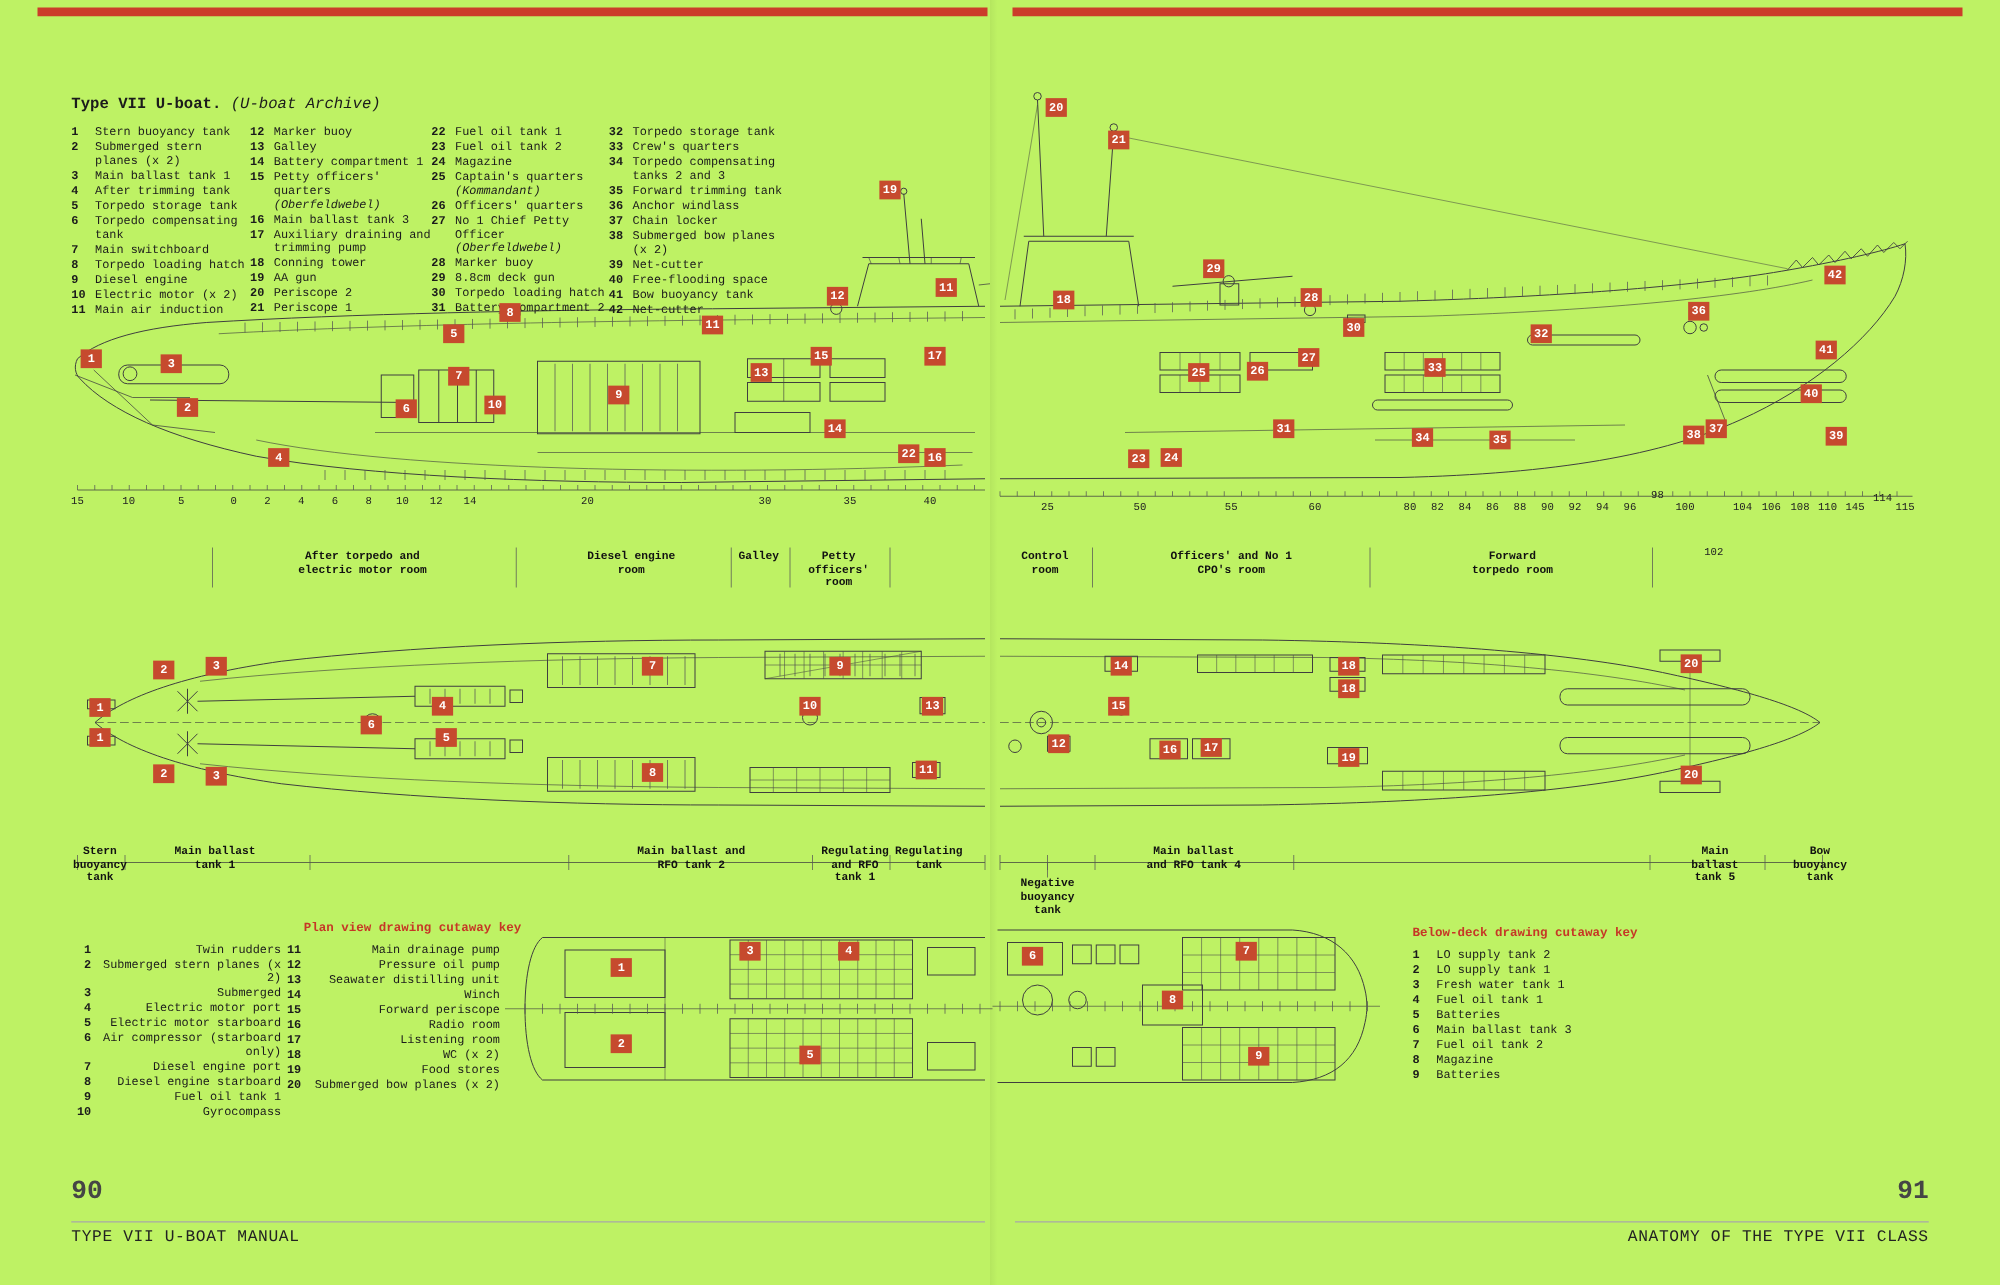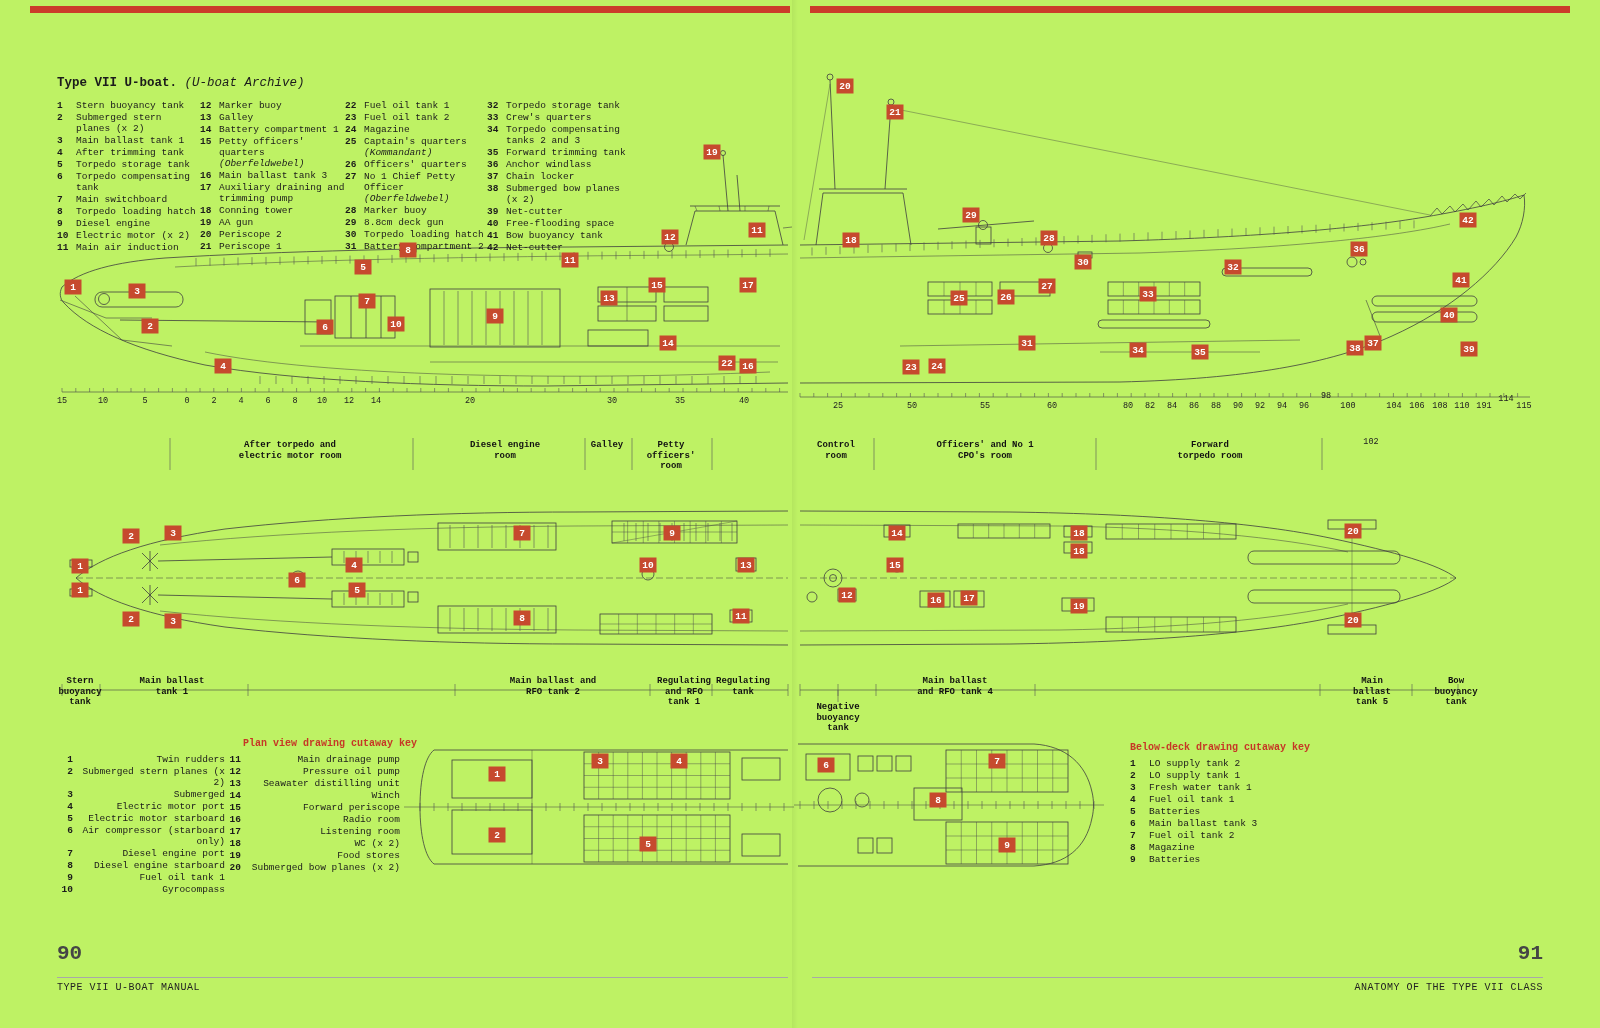--- a/index.html
+++ b/index.html
@@ -24,21 +24,21 @@
   .ki{display:flex;font-size:9.5px;line-height:11px;margin-bottom:1px;}
   .kn{flex:0 0 16px;font-weight:bold;}
   .kt{flex:1;padding-left:3px;}
   .kt em{font-style:italic;}
   .marker{position:absolute;min-width:17px;height:15px;padding:0 2px;box-sizing:border-box;background:#c64a2e;color:#fff;
           font-size:9.5px;font-weight:bold;display:flex;align-items:center;justify-content:center;
           transform:translate(-50%,-50%);}
   .clabel{position:absolute;transform:translateX(-50%);text-align:center;font-size:9px;font-weight:bold;line-height:10.5px;color:#111;}
   .scale{position:absolute;transform:translateX(-50%);font-size:8.5px;color:#222;}
   .footer-num{position:absolute;top:942px;font-size:21px;font-weight:bold;color:#454545;}
-  .footer-label{position:absolute;top:982px;font-size:10px;letter-spacing:.5px;color:#222;}
+  .footer-label{position:absolute;top:982px;font-size:13px;letter-spacing:.5px;color:#222;}
   .footer-rule{position:absolute;top:977px;height:1px;background:#a8a8a8;}
 </style>
 </head>
 <body>
 
 <div class="page">
 
   <div class="redbar" style="left:30px;width:760px;"></div>
   <div class="redbar" style="left:810px;width:760px;"></div>
   <div class="gutter"></div>
@@ -1013,21 +1013,21 @@
       <div class="scale" style="left: 1260px; top: 401px;">92</div>
       <div class="scale" style="left: 1282px; top: 401px;">94</div>
       <div class="scale" style="left: 1304px; top: 401px;">96</div>
       <div class="scale" style="left: 1326px; top: 391px;">98</div>
       <div class="scale" style="left: 1348px; top: 401px;">100</div>
       <div class="scale" style="left: 1371px; top: 401px; margin-top: 36px;">102</div>
       <div class="scale" style="left: 1394px; top: 401px;">104</div>
       <div class="scale" style="left: 1417px; top: 401px;">106</div>
       <div class="scale" style="left: 1440px; top: 401px;">108</div>
       <div class="scale" style="left: 1462px; top: 401px;">110</div>
-      <div class="scale" style="left: 1484px; top: 401px;">191</div>
+      <div class="scale" style="left: 1484px; top: 401px;">145</div>
       <div class="scale" style="left: 1506px; top: 394px; text-align: center;">114</div>
       <div class="scale" style="left: 1524px; top: 401px;">115</div>
     </div>
   <div id="marker-overlay">
       <div class="marker" style="left: 73px; top: 287px; background: rgb(198, 74, 46);">1</div>
       <div class="marker" style="left: 137px; top: 291px; background: rgb(198, 74, 46);">3</div>
       <div class="marker" style="left: 150px; top: 326px; background: rgb(198, 74, 46);">2</div>
       <div class="marker" style="left: 223px; top: 366px; background: rgb(198, 74, 46);">4</div>
       <div class="marker" style="left: 325px; top: 327px; background: rgb(198, 74, 46);">6</div>
       <div class="marker" style="left: 367px; top: 301px; background: rgb(198, 74, 46);">7</div>

